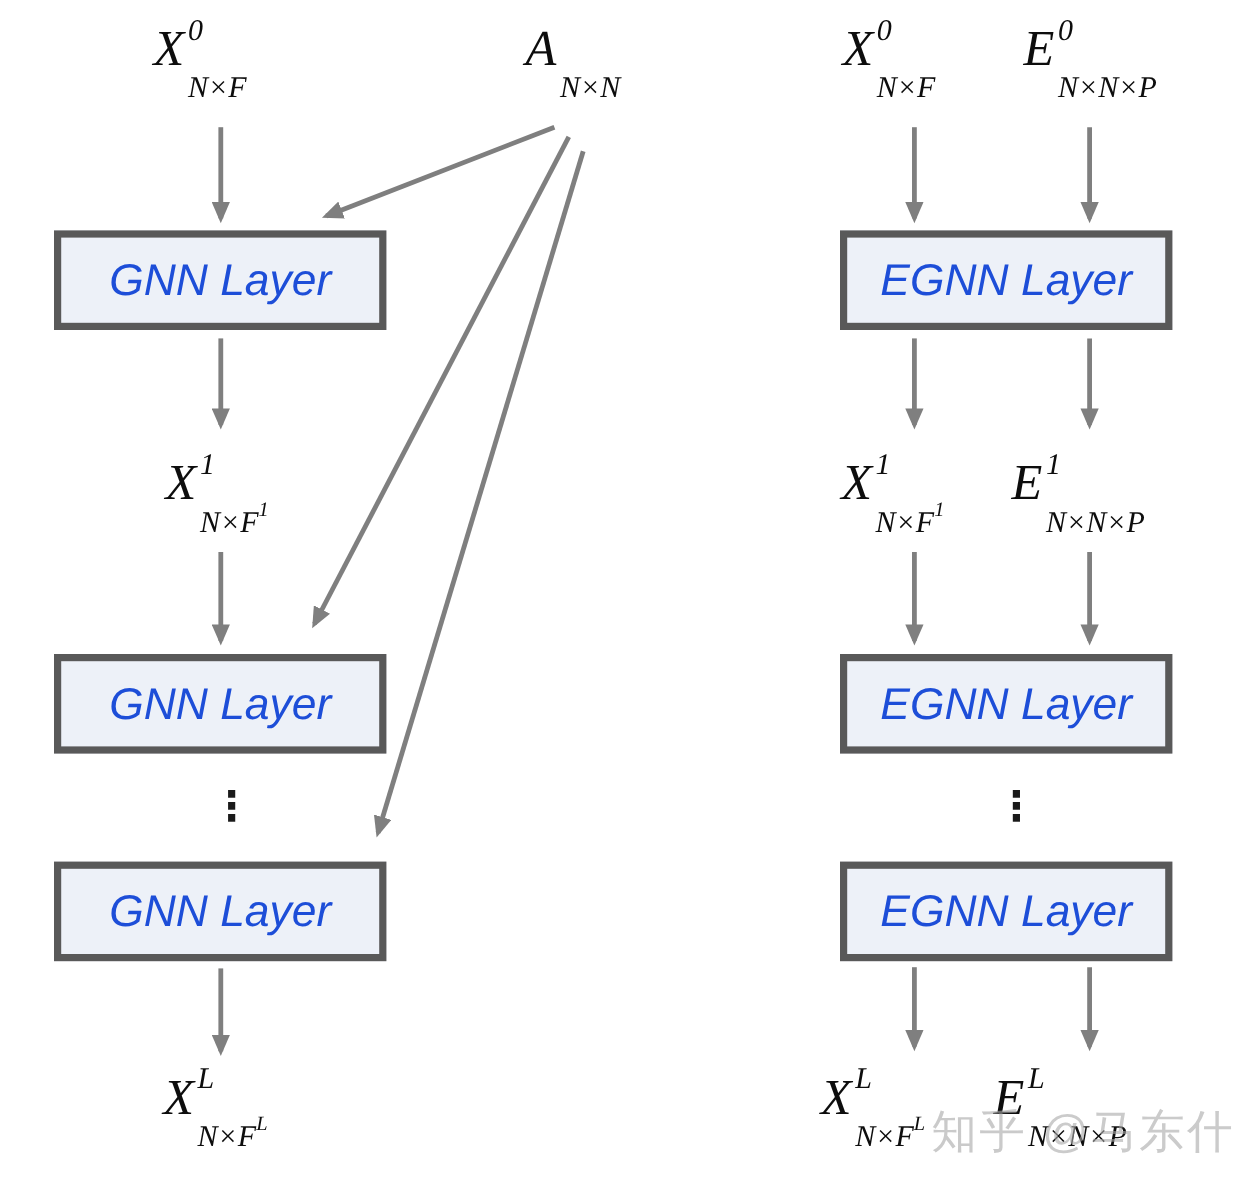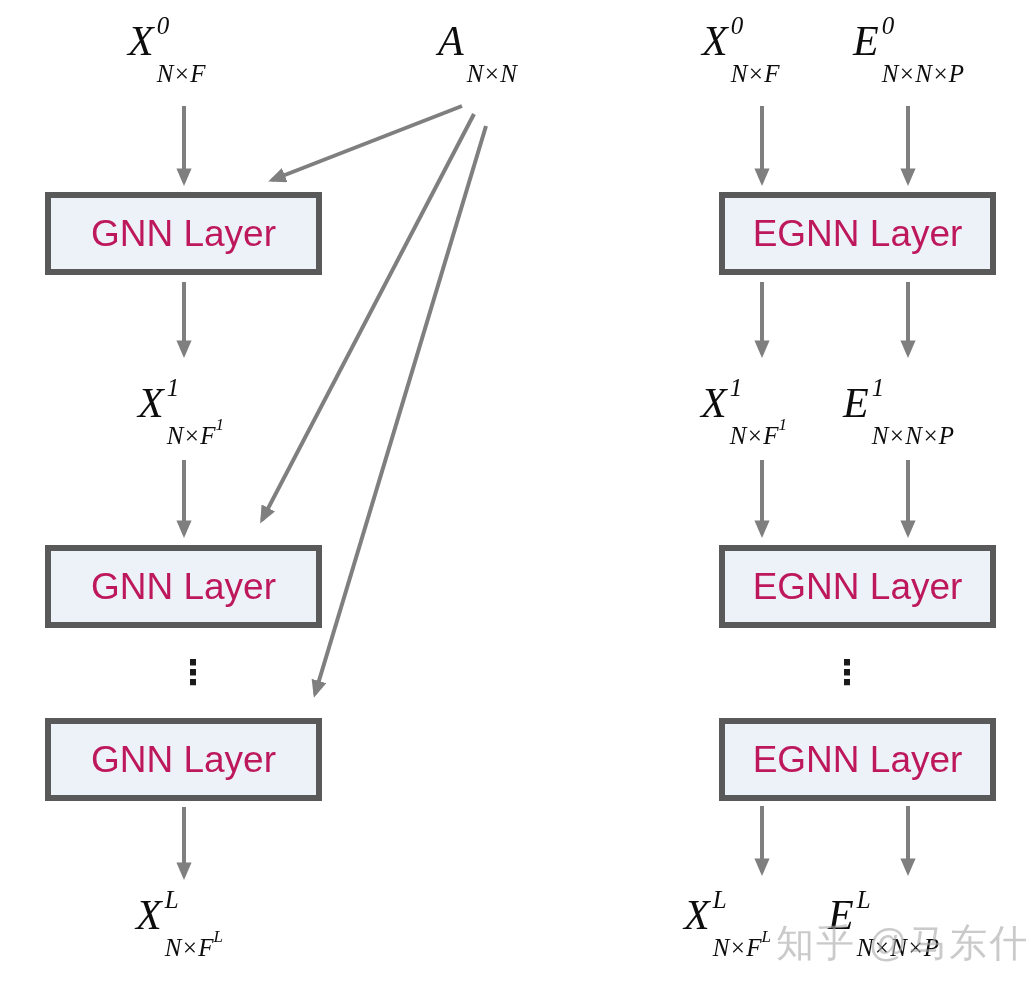--- a/index.html
+++ b/index.html
@@ -16,25 +16,26 @@
 
   .layer-box{
     position:absolute;
     width:265px;height:71px;
     background:var(--box-fill,#edf1f8);
     border:6px solid var(--box-border,#595959);
     display:flex;align-items:center;justify-content:center;
     z-index:2;
   }
   .layer-box span{
-    font-size:37px;color:#be185d;line-height:1;
+    font-size:37px;color:#1d4ed8;line-height:1;
     font-family:"Liberation Sans", sans-serif;
+    font-style:italic;
   }
   .col-left .layer-box{left:45px;}
-  .col-right .layer-box{left:719px;}
+  .col-right .layer-box{left:700px;}
 
   .mathlabel{
     position:absolute;
     display:inline-flex;align-items:flex-start;
     font-family:"Liberation Serif","DejaVu Serif",serif;
     font-style:italic;color:#0d0d0d;
     z-index:3;white-space:nowrap;
   }
   .mmain{font-size:42px;line-height:1;}
   .mstack{display:inline-flex;flex-direction:column;align-items:flex-start;margin-left:3px;margin-top:-7px;}

